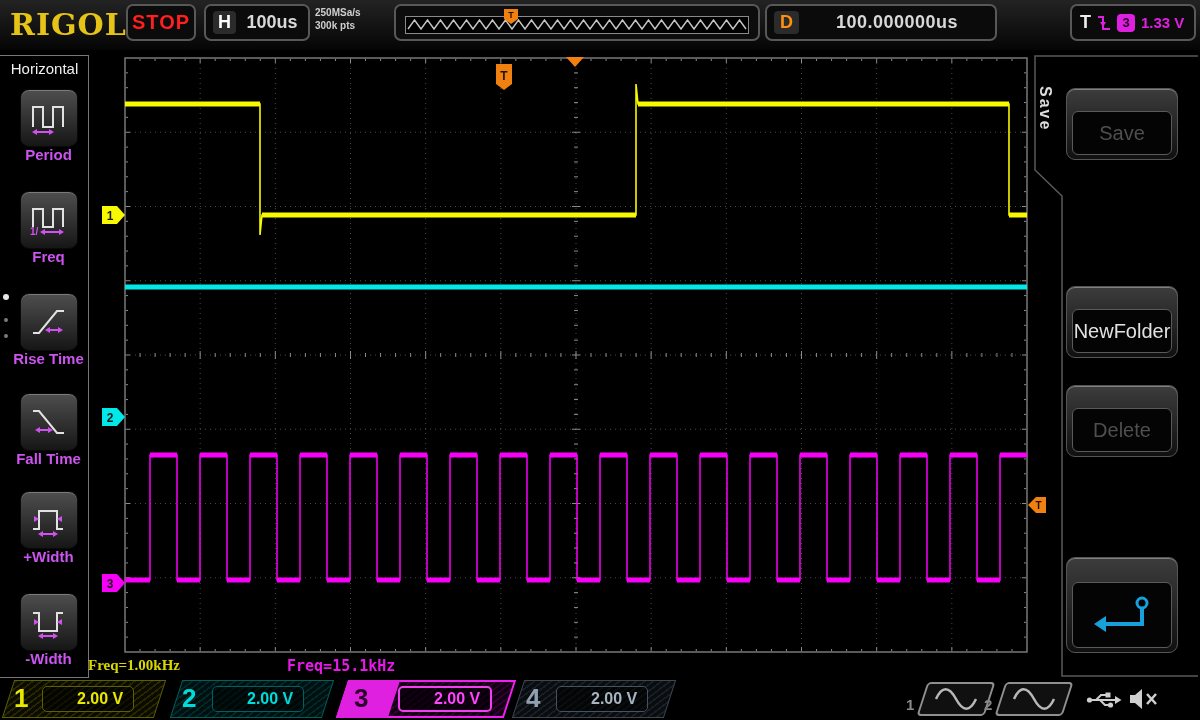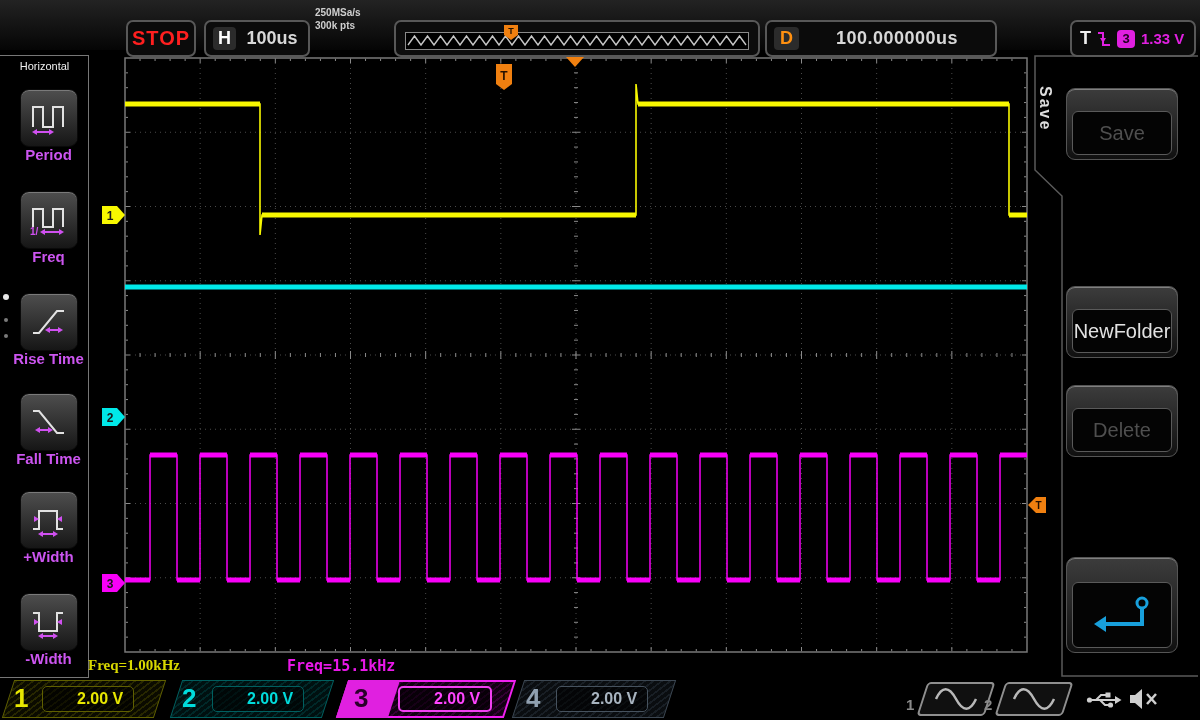--- a/index.html
+++ b/index.html
@@ -4,21 +4,21 @@
 <style>
   html,body{margin:0;padding:0;background:#000;}
   .screen{position:relative;width:1200px;height:720px;background:#000;overflow:hidden;
     font-family:"Liberation Sans","DejaVu Sans",sans-serif;-webkit-user-select:none;user-select:none;}
   .abs{position:absolute;}
   
   .topbar{position:absolute;left:0;top:0;width:1200px;height:50px;
     background:linear-gradient(#232323,#050505);}
   .logo{position:absolute;left:10px;top:7px;font-family:"DejaVu Serif","Liberation Serif",serif;
     font-weight:bold;font-size:30px;color:#e6c317;letter-spacing:1px;}
-  .tb-box{position:absolute;top:20px;height:37px;background:#0b0b0b;border:2px solid #585858;
+  .tb-box{position:absolute;top:4px;height:37px;background:#0b0b0b;border:2px solid #585858;
     border-radius:7px;box-sizing:border-box;display:flex;align-items:center;}
   .stopbox{left:126px;width:70px;justify-content:center;}
   .stopbox span{color:#ff1f1f;font-weight:bold;font-size:20px;letter-spacing:1px;}
   .hbox{left:204px;width:106px;}
   .keychip{display:inline-block;margin-left:7px;padding:1px 5px;background:#2b2b2b;border-radius:4px;
     color:#fff;font-weight:bold;font-size:18px;}
   .hval{flex:1;text-align:center;color:#d8d8d8;font-weight:bold;font-size:18px;}
   .rate{position:absolute;left:315px;top:7px;color:#cfcfcf;font-size:10px;font-weight:bold;line-height:1.25;}
   .preview{left:394px;width:366px;background:#0d0d0d;}
   .preview-inner{position:absolute;left:9px;right:9px;bottom:5px;height:16px;border:1px solid #8a8a8a;
@@ -30,21 +30,21 @@
     color:#ff9010;font-weight:bold;font-size:18px;}
   .dval{flex:1;text-align:center;color:#d8d8d8;font-weight:bold;font-size:18px;letter-spacing:.5px;}
   .tbox{left:1070px;width:126px;gap:6px;padding-left:8px;}
   .tkey{color:#eee;font-weight:bold;font-size:18px;}
   .tch{display:inline-block;width:18px;height:18px;background:#e020e0;border-radius:4px;color:#200020;
     font-weight:bold;font-size:13px;text-align:center;line-height:18px;}
   .tlev{color:#e020e0;font-weight:bold;font-size:15px;}
   
   .leftmenu{position:absolute;left:0;top:55px;width:89px;height:623px;box-sizing:border-box;
     border-top:1px solid #777;border-right:1px solid #777;border-bottom:1px solid #777;background:#000;}
-  .lm-title{position:absolute;left:4px;top:4px;width:81px;color:#f0f0f0;font-size:11px;text-align:center;}
+  .lm-title{position:absolute;left:4px;top:4px;width:81px;color:#f0f0f0;font-size:15px;text-align:center;}
   .lm-item{position:absolute;left:0;width:89px;text-align:center;}
   .lm-icon{position:absolute;left:20px;top:0;width:56px;height:56px;border-radius:9px;
     background:linear-gradient(#4e4e4e,#161616);border:1px solid #0a0a0a;box-shadow:inset 0 1px 0 #7a7a7a;
     display:flex;align-items:center;justify-content:center;}
   .lm-label{position:absolute;left:4px;top:57px;width:89px;color:#cc55f0;font-weight:bold;font-size:15px;}
   .dot{position:absolute;border-radius:50%;}
   
   .tab-save{position:absolute;left:1036px;top:86px;writing-mode:vertical-rl;color:#ddd;
     font-weight:bold;font-size:16px;letter-spacing:2px;}
   .slot{position:absolute;left:1066px;width:112px;border-radius:9px;box-sizing:border-box;
@@ -83,20 +83,21 @@
   .srcdigit{position:absolute;top:18px;color:#8a8a8a;font-weight:bold;font-size:15px;}
   .statusicon{position:absolute;}
   svg{font-family:"Liberation Sans","DejaVu Sans",sans-serif;}
 </style>
 </head>
 <body>
 
 <div class="screen">
 
   <div class="topbar">
+    <div class="logo">RIGOL</div>
 
     <div class="tb-box stopbox">
       <span>STOP</span>
     </div>
 
     <div class="tb-box hbox">
       <span class="keychip">H</span>
       <span class="hval">100us</span>
     </div>
 

